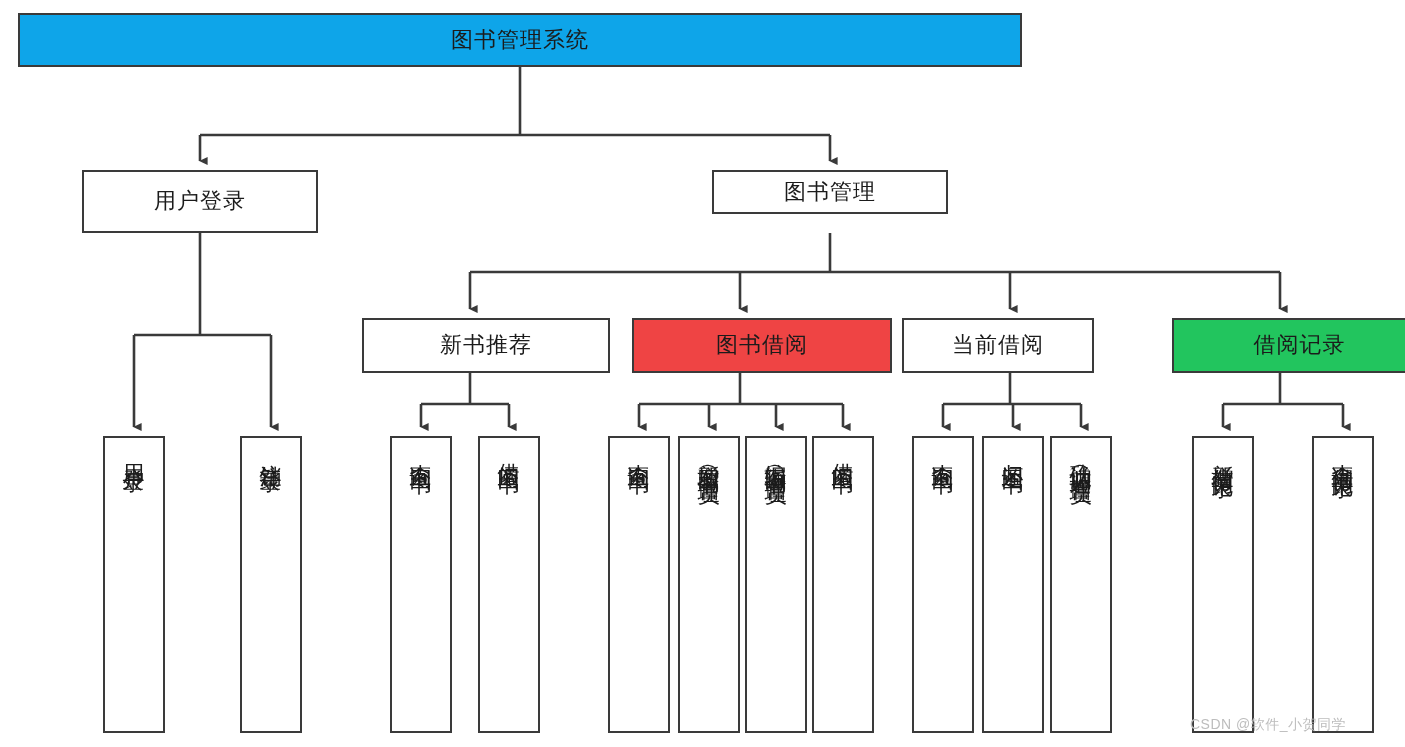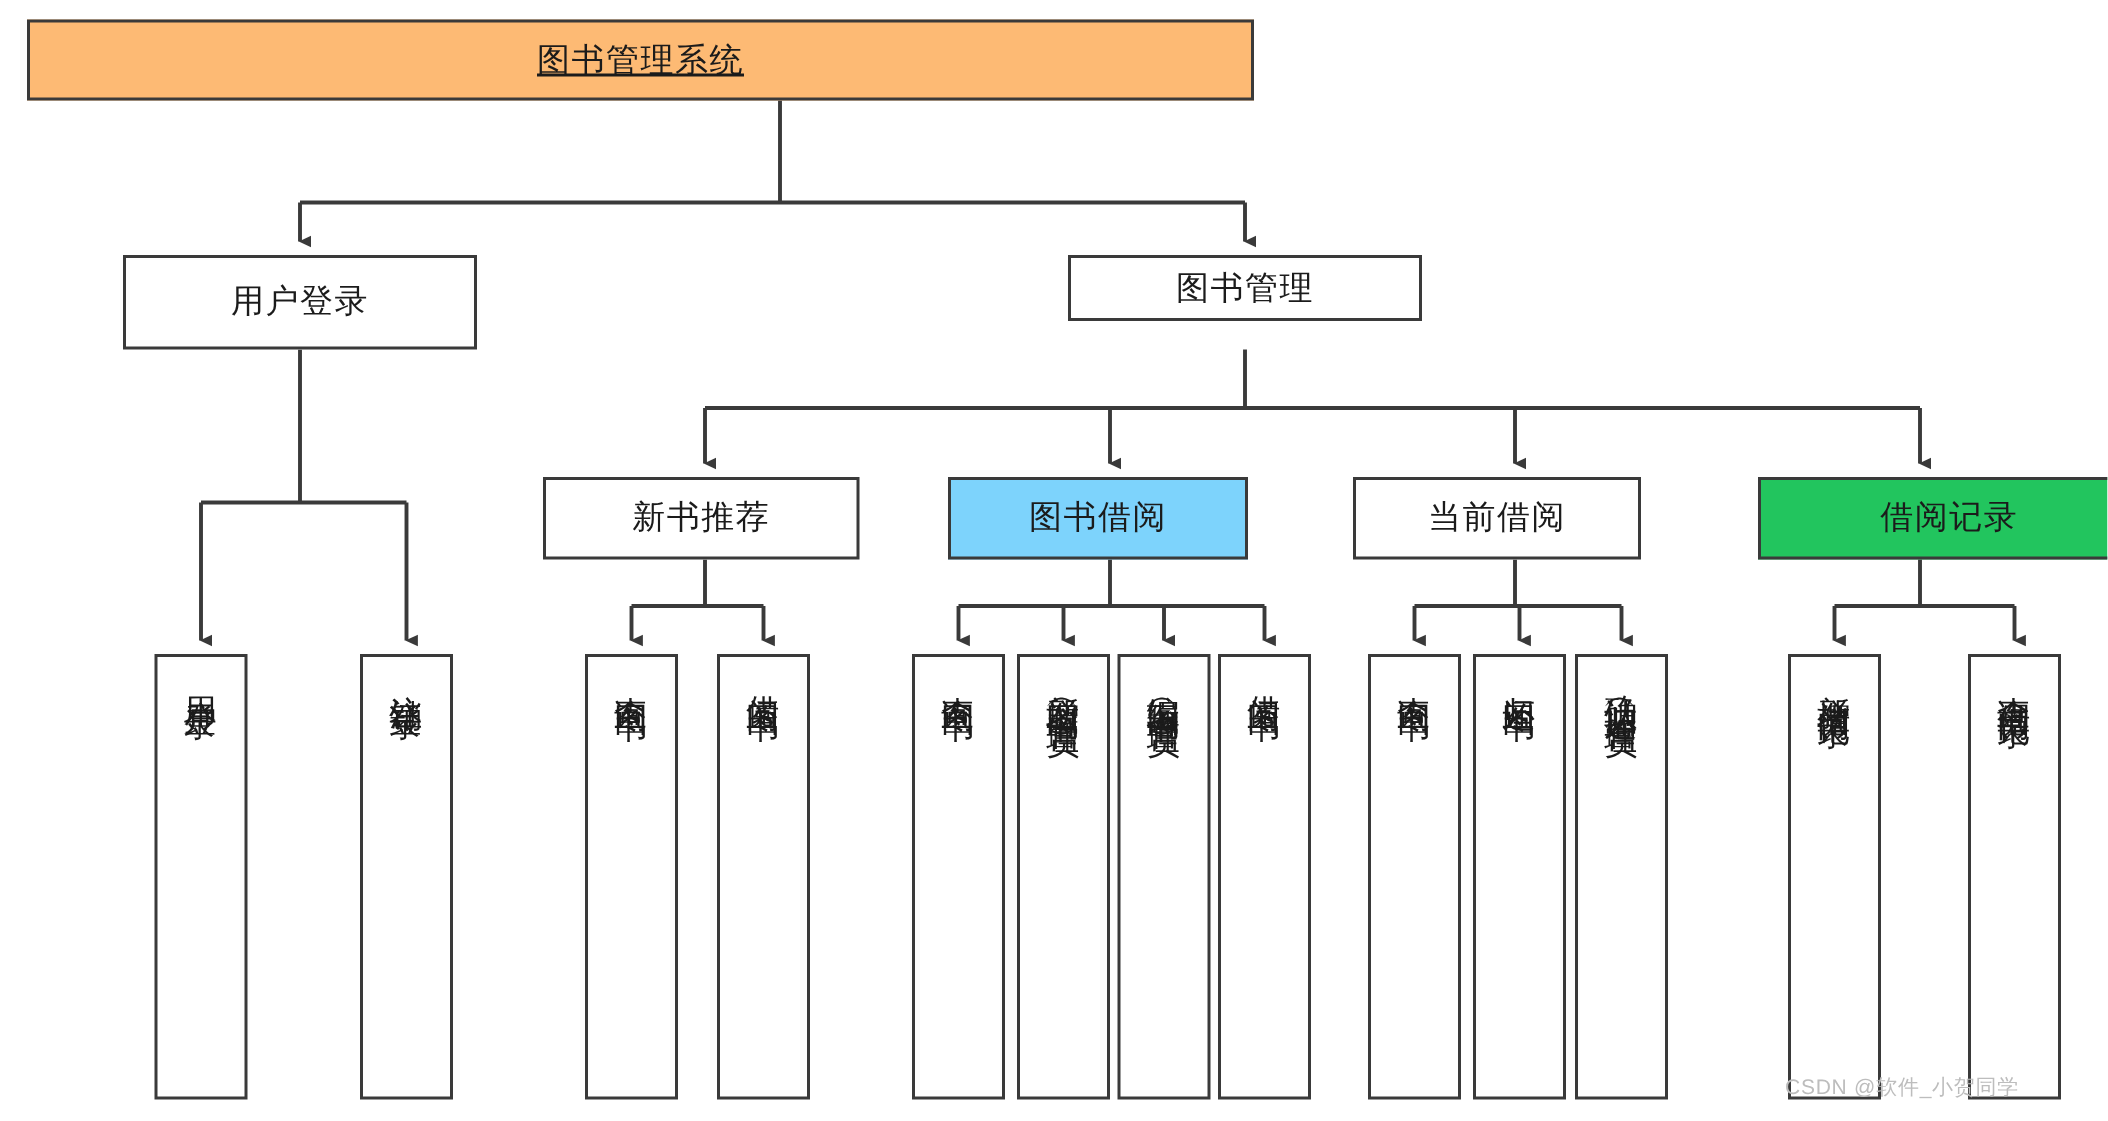--- a/index.html
+++ b/index.html
@@ -107,33 +107,33 @@
         <path d="M 1013 404 L 1013 427" marker-end="url(#arrowhead)" stroke="#3a3a3a"></path>
         <path d="M 1081 404 L 1081 427" marker-end="url(#arrowhead)" stroke="#3a3a3a"></path>
         <path d="M 1280 373 L 1280 404" stroke="#3a3a3a"></path>
         <path d="M 1223 404 L 1343 404" stroke="#3a3a3a"></path>
         <path d="M 1223 404 L 1223 427" marker-end="url(#arrowhead)" stroke="#3a3a3a"></path>
         <path d="M 1343 404 L 1343 427" marker-end="url(#arrowhead)" stroke="#3a3a3a"></path>
       </g>
   </svg>
 
   <div id="node-layer">
-      <div class="node level0" style="left: 18px; top: 13px; width: 818px; height: 54px; border-color: rgb(58, 58, 58); background: #fdba74; color: rgb(27, 27, 27); text-decoration: underline;">
+      <div class="node level0" style="left: 18px; top: 13px; width: 1004px; height: 54px; border-color: rgb(58, 58, 58); background: #0ea5e9; color: rgb(27, 27, 27);">
         <span class="node-label">图书管理系统</span>
       </div>
       <div class="node level1" style="left: 82px; top: 170px; width: 236px; height: 63px; border-color: rgb(58, 58, 58); background: rgb(255, 255, 255); color: rgb(27, 27, 27);">
         <span class="node-label">用户登录</span>
       </div>
       <div class="node level1" style="left: 712px; top: 170px; width: 236px; height: 44px; border-color: rgb(58, 58, 58); background: rgb(255, 255, 255); color: rgb(27, 27, 27);">
         <span class="node-label">图书管理</span>
       </div>
-      <div class="node level2" style="left: 362px; top: 318px; width: 211px; height: 55px; border-color: rgb(58, 58, 58); background: rgb(255, 255, 255); color: rgb(27, 27, 27);">
+      <div class="node level2" style="left: 362px; top: 318px; width: 248px; height: 55px; border-color: rgb(58, 58, 58); background: rgb(255, 255, 255); color: rgb(27, 27, 27);">
         <span class="node-label">新书推荐</span>
       </div>
-      <div class="node level2" style="left: 632px; top: 318px; width: 200px; height: 55px; border-color: rgb(58, 58, 58); background: #7dd3fc; color: rgb(27, 27, 27);">
+      <div class="node level2" style="left: 632px; top: 318px; width: 260px; height: 55px; border-color: rgb(58, 58, 58); background: #ef4444; color: rgb(27, 27, 27);">
         <span class="node-label">图书借阅</span>
       </div>
       <div class="node level2" style="left: 902px; top: 318px; width: 192px; height: 55px; border-color: rgb(58, 58, 58); background: rgb(255, 255, 255); color: rgb(27, 27, 27);">
         <span class="node-label">当前借阅</span>
       </div>
       <div class="node level2" style="left: 1172px; top: 318px; width: 255px; height: 55px; border-color: rgb(58, 58, 58); background: #22c55e; color: rgb(27, 27, 27);">
         <span class="node-label">借阅记录</span>
       </div>
       <div class="node level3 leaf" style="left: 103px; top: 436px; width: 62px; height: 297px; border-color: rgb(58, 58, 58); background: rgb(255, 255, 255); color: rgb(27, 27, 27);">
         <span class="node-label">用户登录</span>

